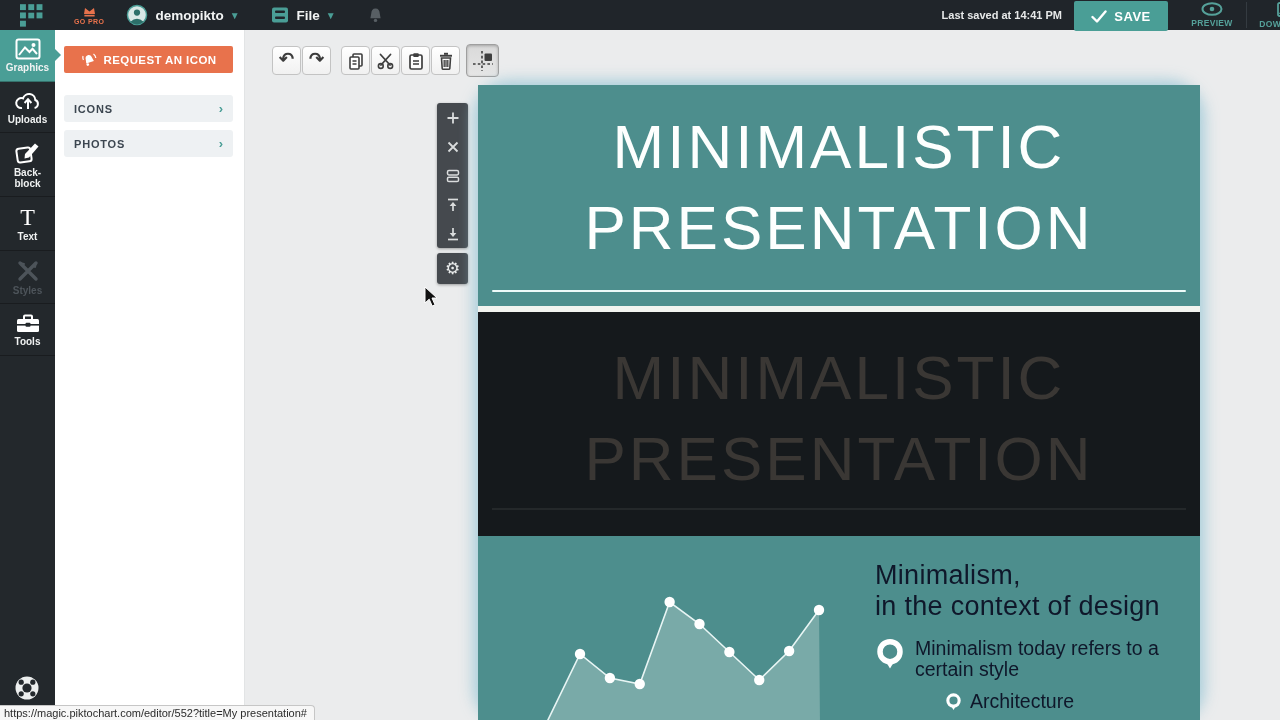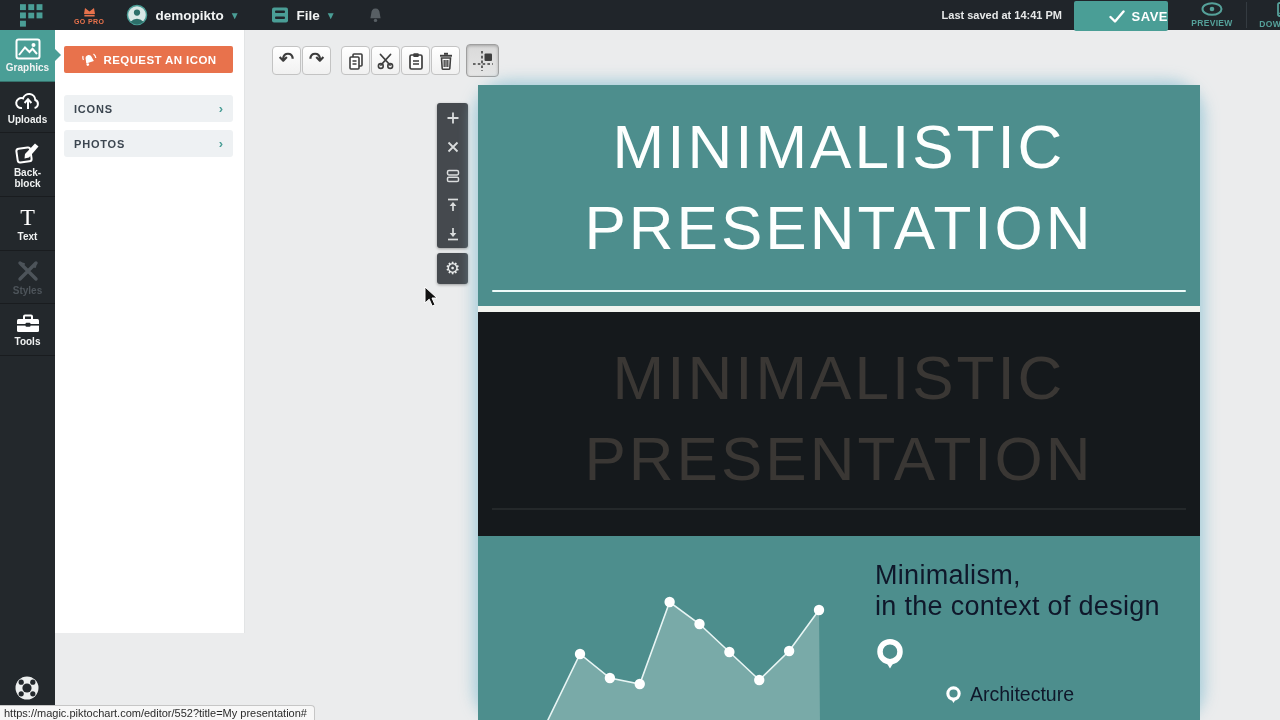--- a/index.html
+++ b/index.html
@@ -13,40 +13,40 @@
   .gopro { display:flex; flex-direction:column; align-items:center; margin-left:26px; cursor:pointer; }
   .gopro-label { font-size:7px; font-weight:bold; color:#e8724c; letter-spacing:.4px; margin-top:1px; }
   .avatar { width:22px; height:22px; margin-left:22px; }
   .username { color:#f2f4f4; font-size:13.5px; font-weight:bold; margin-left:7px; }
   .chev { color:#4a9e96; font-size:10px; margin-left:6px; }
   .filegrp { display:flex; align-items:center; margin-left:30px; }
   .filelabel { color:#f2f4f4; font-size:13.5px; font-weight:bold; margin-left:7px; }
   .bell { margin-left:32px; }
   .lastsaved { position:absolute; left:902px; top:9px; width:160px; text-align:right; color:#e7e9e9; font-size:11px; font-weight:bold; }
   .savebtn { position:absolute; left:1074px; top:1px; width:94px; height:30px; background:#4a9e96; border:none; border-radius:2px;
-             color:#fff; font-weight:bold; font-size:13px; letter-spacing:.5px; display:flex; align-items:center; justify-content:flex-end; gap:7px; cursor:pointer; }
+             color:#fff; font-weight:bold; font-size:13px; letter-spacing:.5px; display:flex; align-items:center; justify-content:center; gap:7px; cursor:pointer; }
   .tb-mini { position:absolute; top:2px; display:flex; flex-direction:column; align-items:center; cursor:pointer; }
   .tb-mini .mlabel { font-size:8.5px; font-weight:bold; color:#55a19a; letter-spacing:.3px; margin-top:2px; }
   .preview { left:1184px; width:56px; }
   .tbdivider { position:absolute; left:1246px; top:2px; width:1px; height:26px; background:#343b41; }
   .download { left:1254px; width:64px; }
 
   
   .sidebar { position:absolute; left:0; top:30px; width:55px; height:690px; background:#23282c; z-index:30; }
   .sb-item { position:relative; width:55px; padding:8px 0 7px 0; display:flex; flex-direction:column; align-items:center; gap:3px;
              border-bottom:1px solid rgba(0,0,0,.28); cursor:pointer; }
   .sb-item .sb-label { color:#f0f2f2; font-size:10px; font-weight:bold; text-align:center; line-height:1.05; }
   .sb-item.active { background:#4a9e96; }
   .sb-item.active::after { content:""; position:absolute; right:-6px; top:50%; margin-top:-6px; border-left:6px solid #4a9e96;
              border-top:6px solid transparent; border-bottom:6px solid transparent; }
   .sb-item.disabled .sb-label { color:#4d545a; }
   .sb-help { position:absolute; left:13px; top:644px; cursor:pointer; }
 
   
-  .panel { position:absolute; left:55px; top:30px; width:190px; height:603px; background:#ffffff; border-right:1px solid #e2e4e5; z-index:20; }
+  .panel { position:absolute; left:55px; top:30px; width:190px; height:690px; background:#ffffff; border-right:1px solid #e2e4e5; z-index:20; }
   .reqbtn { position:absolute; left:9px; top:16px; width:169px; height:27px; background:#e8724c; border:none; border-radius:2px;
             color:#fff; font-weight:bold; font-size:11.5px; letter-spacing:.4px; display:flex; align-items:center; justify-content:center; gap:7px; cursor:pointer; }
   .accrow { position:absolute; left:9px; width:169px; height:27px; background:#eef1f3; border-radius:3px; display:flex; align-items:center;
             justify-content:space-between; padding:0 10px; cursor:pointer; }
   .accrow .acclabel { font-size:11px; font-weight:bold; color:#3c4650; letter-spacing:.8px; }
   .accrow .accchev { color:#4a9e96; font-size:13px; font-weight:bold; }
   .row-icons { top:65px;gap:44px; }
   .row-photos { top:100px; }
 
   
@@ -354,20 +354,22 @@
           </g>
       </svg>
       <div class="s3text">
         <div class="s3heading pre">Minimalism,
 in the context of design</div>
         <div class="bullet1">
           <svg width="30" height="36" viewBox="0 0 24 28" style="flex:none">
             <circle cx="12" cy="10.5" r="8" fill="none" stroke="#fff" stroke-width="4.4"></circle>
             <polygon points="7.5,16.5 16.5,16.5 12,24" fill="#fff"></polygon>
           </svg>
+          <span class="btxt pre">Minimalism today refers to a
+certain style</span>
         </div>
         <div class="bullet2">
           <svg width="17" height="20" viewBox="0 0 24 28" style="flex:none; margin-top:3px">
             <circle cx="12" cy="10.5" r="8" fill="none" stroke="#fff" stroke-width="4.4"></circle>
             <polygon points="7.5,16.5 16.5,16.5 12,24" fill="#fff"></polygon>
           </svg>
           <span class="btxt">Architecture</span>
         </div>
       </div>
     </div>

